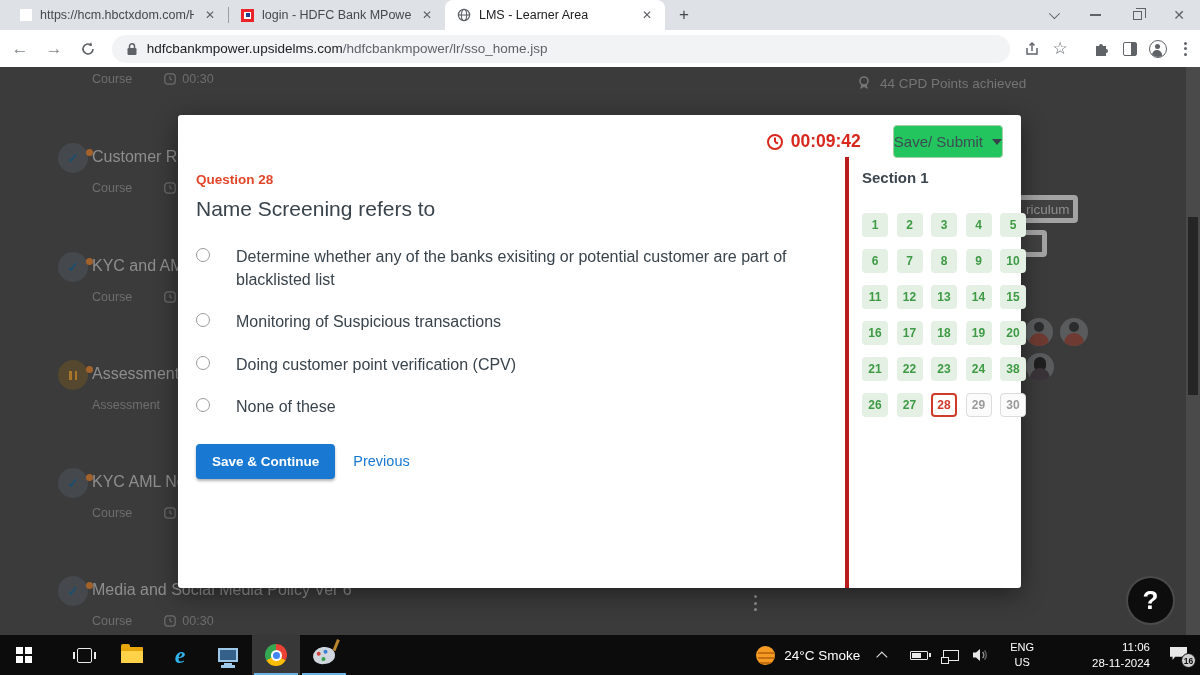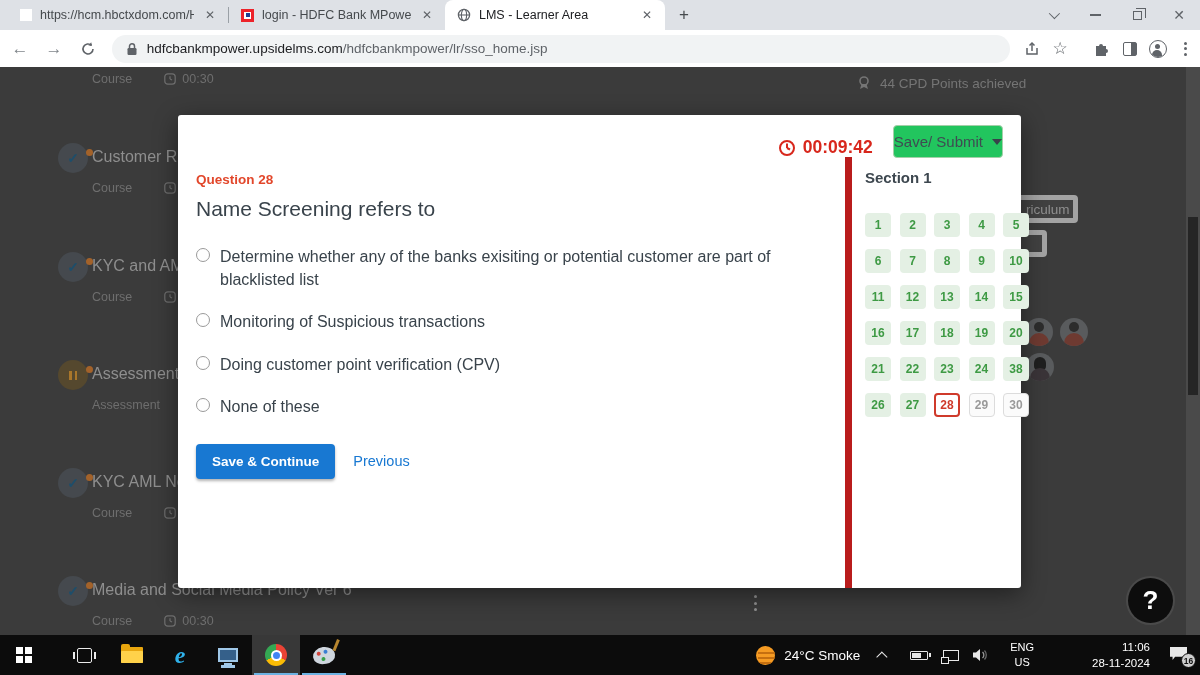--- a/index.html
+++ b/index.html
@@ -62,34 +62,34 @@
   .avatar.female:before { width:12px; height:13px; left:8px; border-radius:6px 6px 4px 4px; background:#1f1f1f; }
   .avatar.female:after { background:#3a3438; }
   .pg-scrollbar { position:absolute; right:0; top:0; width:14px; height:568px; background:#4a4a4a; }
   .pg-thumb { position:absolute; left:2px; top:150px; width:10px; height:178px; background:#252525; }
   .dots-v { position:absolute; left:754px; top:528px; display:flex; flex-direction:column; gap:3.5px; }
   .dots-v i { width:3px; height:3px; border-radius:50%; background:#8f8f8f; }
   .help-circ { position:absolute; left:1128px; top:511px; width:45px; height:45px; border-radius:50%; background:#0d0d0d; color:#fff; font-size:26px; font-weight:bold; display:flex; align-items:center; justify-content:center; box-shadow:0 0 0 2px rgba(255,255,255,0.08); }
 
   
   .modal { position:absolute; left:178px; top:48px; width:843px; height:473px; background:#fff; border-radius:3px; box-shadow:0 6px 24px rgba(0,0,0,0.45); }
-  .modal-header { position:absolute; top:10px; right:18px; display:flex; align-items:flex-end; gap:20px; }
+  .modal-header { position:absolute; top:10px; right:18px; display:flex; align-items:center; gap:32px; }
   .timer { display:flex; align-items:center; gap:7px; color:#d8271c; font-size:17.5px; font-weight:bold; }
   .save-submit { display:flex; align-items:center; gap:9px; border:1px solid #a5cfa9; background:#22c55e; border-radius:4px; padding:7px 0; font-size:15px; color:#3f4b52; }
   .caret-down { width:0; height:0; border-left:5px solid transparent; border-right:5px solid transparent; border-top:6px solid #39424a; }
   .q-area { position:absolute; left:18px; top:57px; width:622px; }
   .q-label { font-size:13.5px; font-weight:bold; color:#e2472b; }
   .q-text { margin-top:10px; font-size:21px; color:#39434b; }
   .options { margin-top:24px; display:flex; flex-direction:column; gap:19px; }
-  .option { display:flex; gap:10px; font-size:16px; color:#39434b; line-height:1.45; cursor:default; }
+  .option { display:flex; gap:26px; font-size:16px; color:#39434b; line-height:1.45; cursor:default; }
   .radio { flex:none; width:14px; height:14px; border:1.5px solid #9a9a9a; border-radius:50%; margin-top:3px; background:#fff; }
   .actions { margin-top:26px; display:flex; align-items:center; }
   .save-continue { background:#1878d2; color:#fff; font-size:13.5px; font-weight:bold; border:none; border-radius:4px; padding:10px 16px; box-shadow:0 2px 3px rgba(0,0,0,0.3); }
   .prev-link { margin-left:18px; color:#1878d2; font-size:14.5px; }
-  .section-panel { position:absolute; right:0; top:42px; bottom:0; width:176px; border-left:7px solid #b91c1c; padding:12px 0 0 13px; }
+  .section-panel { position:absolute; right:0; top:42px; bottom:0; width:176px; border-left:4px solid #b91c1c; padding:12px 0 0 13px; }
   .section-title { font-size:15px; font-weight:bold; color:#3d474f; }
   .tile-grid { margin-top:27px; display:grid; grid-template-columns:repeat(5, 26px); gap:12px 8.5px; }
   .tile { width:26px; height:24px; border-radius:4px; display:flex; align-items:center; justify-content:center; font-size:12px; font-weight:bold; background:#e4f0e4; color:#3e9a44; }
   .tile.current { background:#fff; border:2px solid #cf3a2b; color:#cf3a2b; }
   .tile.blank { background:#fbfbfb; border:1px solid #dcdcdc; color:#9a9a9a; }
 
   
   .taskbar { position:absolute; left:0; top:635px; width:1200px; height:40px; background:#0c0c0c; display:flex; align-items:center; }
   .start { width:48px; height:40px; display:flex; align-items:center; justify-content:center; }
   .win-logo { display:grid; grid-template-columns:7px 7px; gap:1.5px; }

